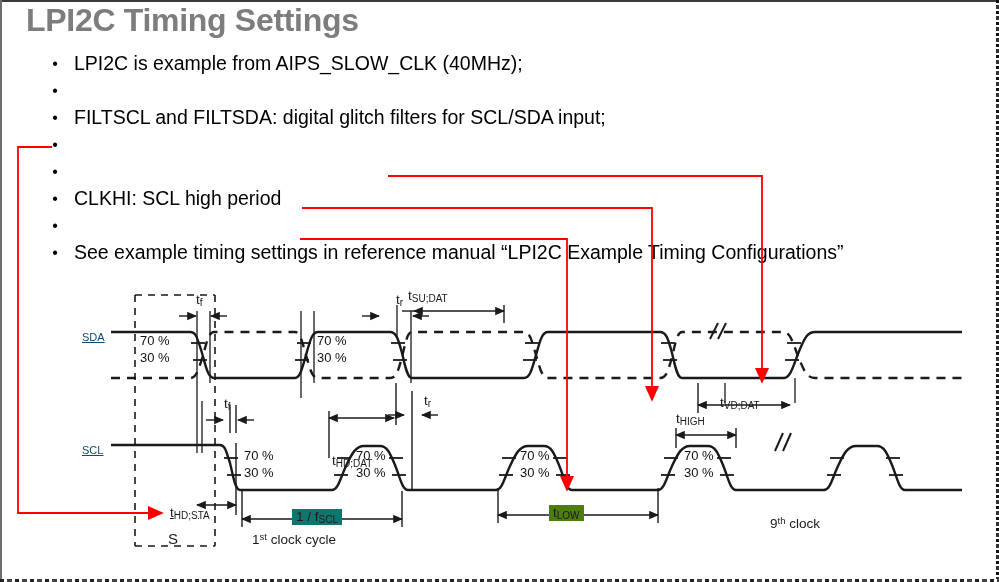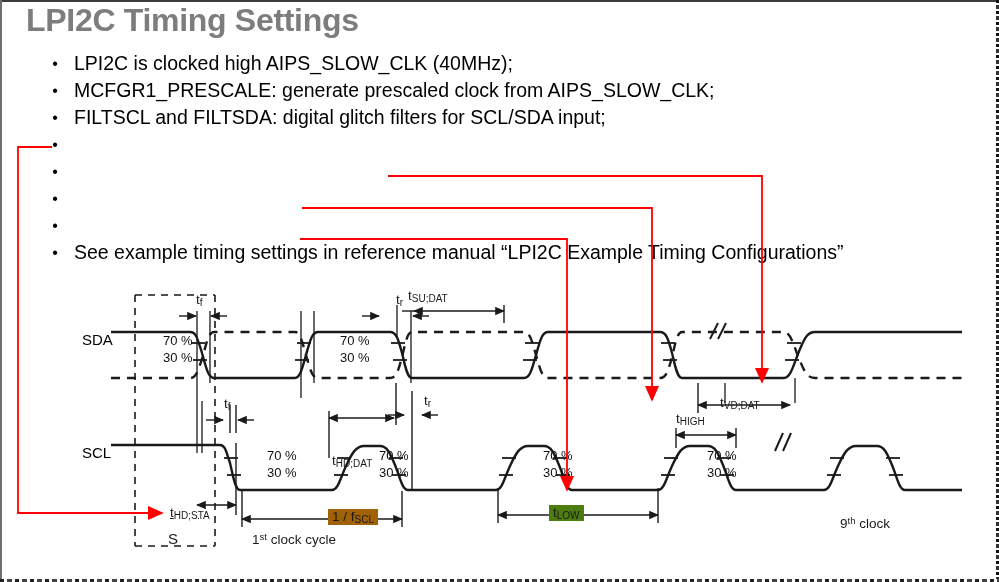--- a/index.html
+++ b/index.html
@@ -31,64 +31,64 @@
   .bullet{position:relative;height:27px;line-height:27px;font-size:19.5px;color:#000;white-space:nowrap;}
   .bullet .dot{position:absolute;left:0;top:0;width:14px;text-align:center;font-size:16px;color:#000;}
   .bullet .btext{margin-left:26px;display:inline-block;}
 
   
   .annots{position:absolute;left:0;top:0;width:999px;height:582px;pointer-events:none;}
 
   
   .diagram{position:absolute;left:84px;top:283px;width:905px;height:296px;}
   .dlabel{position:absolute;font-size:13.5px;color:#1a1a1a;white-space:nowrap;}
-  .pct{position:absolute;font-size:13px;color:#111;white-space:nowrap;margin-left:23px;}
+  .pct{position:absolute;font-size:13px;color:#111;white-space:nowrap;}
   .sub{font-size:10px;vertical-align:-2px;}
   .sup{font-size:9.5px;vertical-align:4px;}
-  .rowlabel{position:absolute;font-size:15px;color:#000000;}
+  .rowlabel{position:absolute;font-size:11px;color:#0c4a6e;text-decoration:underline;}
 </style>
 </head>
 <body>
 
 <div class="slide">
 
   <div class="edge-top"></div>
   <div class="edge-left"></div>
   <div class="edge-right"></div>
   <div class="edge-bottom"></div>
 
   <div class="title">LPI2C Timing Settings</div>
 
   <div class="bullets">
 
     <div class="bullet">
       <span class="dot">•</span>
-      <span class="btext">LPI2C is clocked high AIPS_SLOW_CLK (40MHz);</span>
-    </div>
-
-    <div class="bullet">
-      <span class="dot">•</span>
-      <span class="btext">MCFGR1_PRESCALE: generate prescaled clock from AIPS_SLOW_CLK;</span>
+      <span class="btext">LPI2C is example from AIPS_SLOW_CLK (40MHz);</span>
+    </div>
+
+    <div class="bullet">
+      <span class="dot">•</span>
     </div>
 
     <div class="bullet">
       <span class="dot">•</span>
       <span class="btext">FILTSCL and FILTSDA: digital glitch filters for SCL/SDA input;</span>
     </div>
 
     <div class="bullet">
       <span class="dot">•</span>
     </div>
 
     <div class="bullet">
       <span class="dot">•</span>
     </div>
 
     <div class="bullet">
       <span class="dot">•</span>
+      <span class="btext">CLKHI: SCL high period</span>
     </div>
 
     <div class="bullet">
       <span class="dot">•</span>
     </div>
 
     <div class="bullet">
       <span class="dot">•</span>
       <span class="btext">See example timing settings in reference manual “LPI2C Example Timing Configurations”</span>
     </div>
@@ -312,27 +312,27 @@
     </div>
     <div class="dlabel" style="left:465px;top:222px;background:#4d7c0f;padding:0 4px;">
       <span>t</span><span class="sub">LOW</span>
     </div>
     <div class="dlabel" style="left:86px;top:222px;text-decoration:underline;">
       <span>t</span><span class="sub">HD;STA</span>
     </div>
 
     <div class="dlabel" style="left:84px;top:247px;font-size:15px;">S</div>
 
-    <div class="dlabel" style="left:208px;top:226px;background:#a16207;padding:0 4px;margin-left:36px;">
+    <div class="dlabel" style="left:208px;top:226px;background:#0f766e;padding:0 4px;">
       <span>1 / f</span><span class="sub">SCL</span>
     </div>
     <div class="dlabel" style="left:168px;top:248px;">
       <span>1</span><span class="sup">st</span><span> clock cycle</span>
     </div>
-    <div class="dlabel" style="left:756px;top:232px;">
+    <div class="dlabel" style="left:686px;top:232px;">
       <span>9</span><span class="sup">th</span><span> clock</span>
     </div>
   </div>
 
   <svg class="annots" viewBox="0 0 999 582">
     <defs>
       <marker id="rar" markerWidth="9" markerHeight="9" refX="8" refY="4" orient="auto">
         <path d="M0,0 L9,4 L0,8 z" fill="#ff0000"></path>
       </marker>
     </defs>

